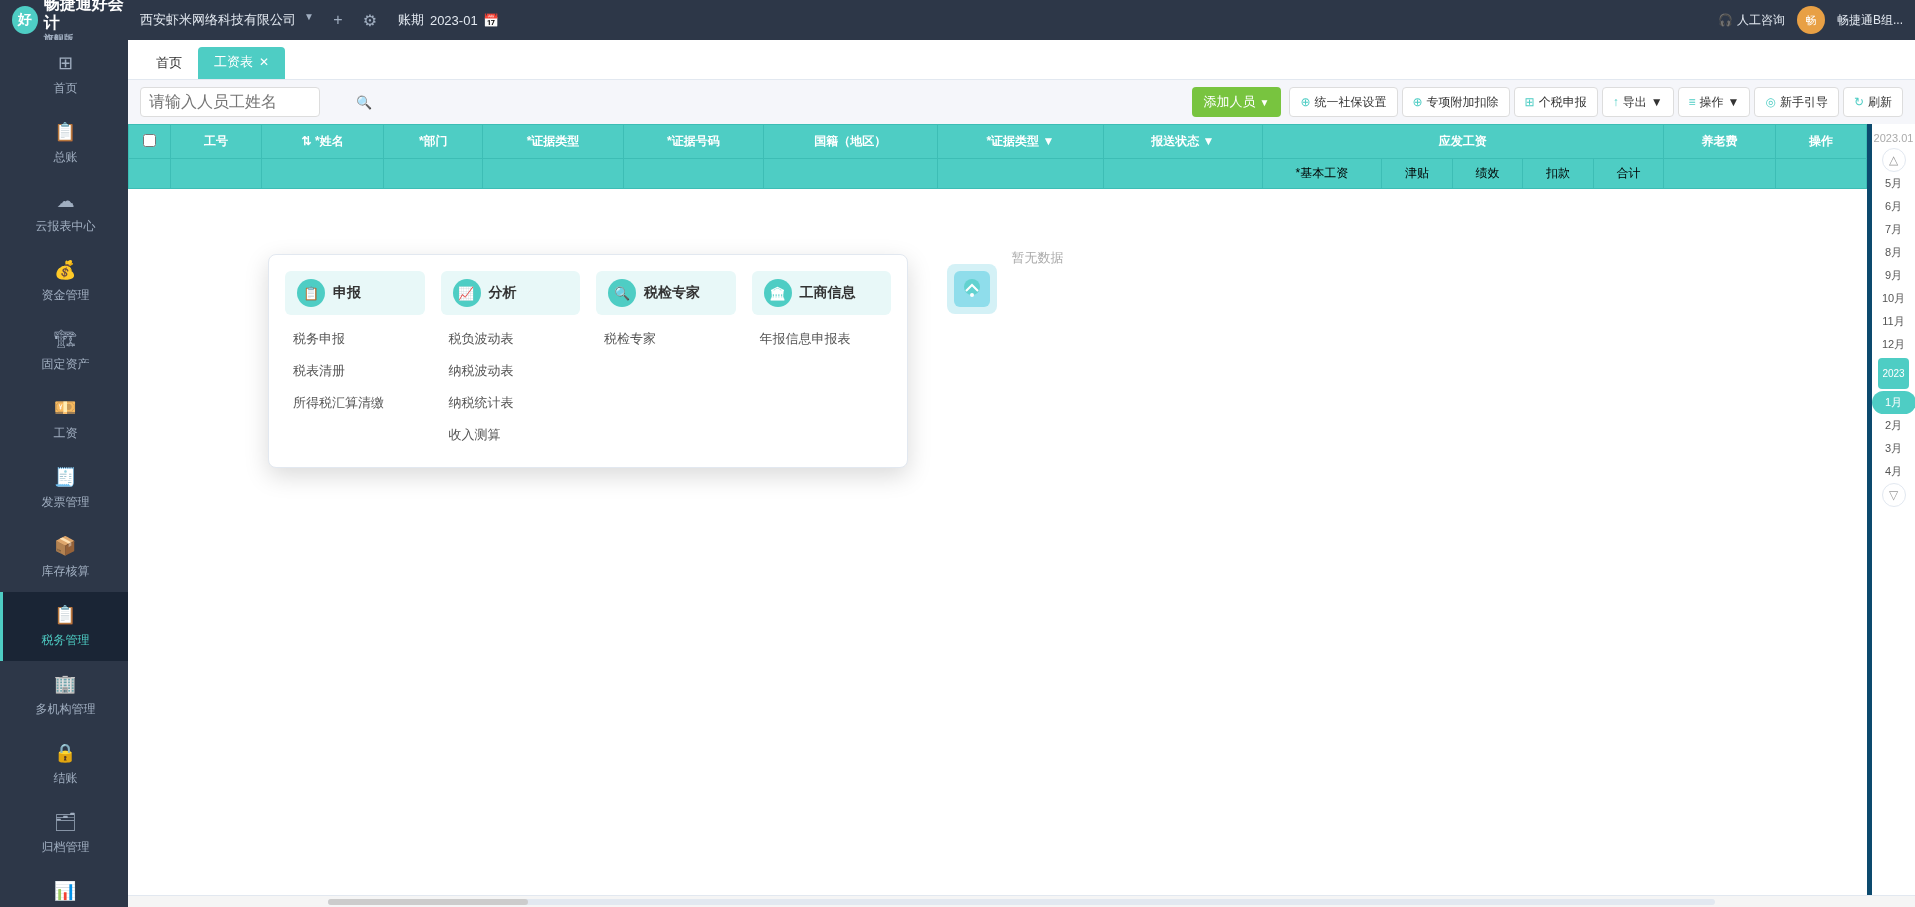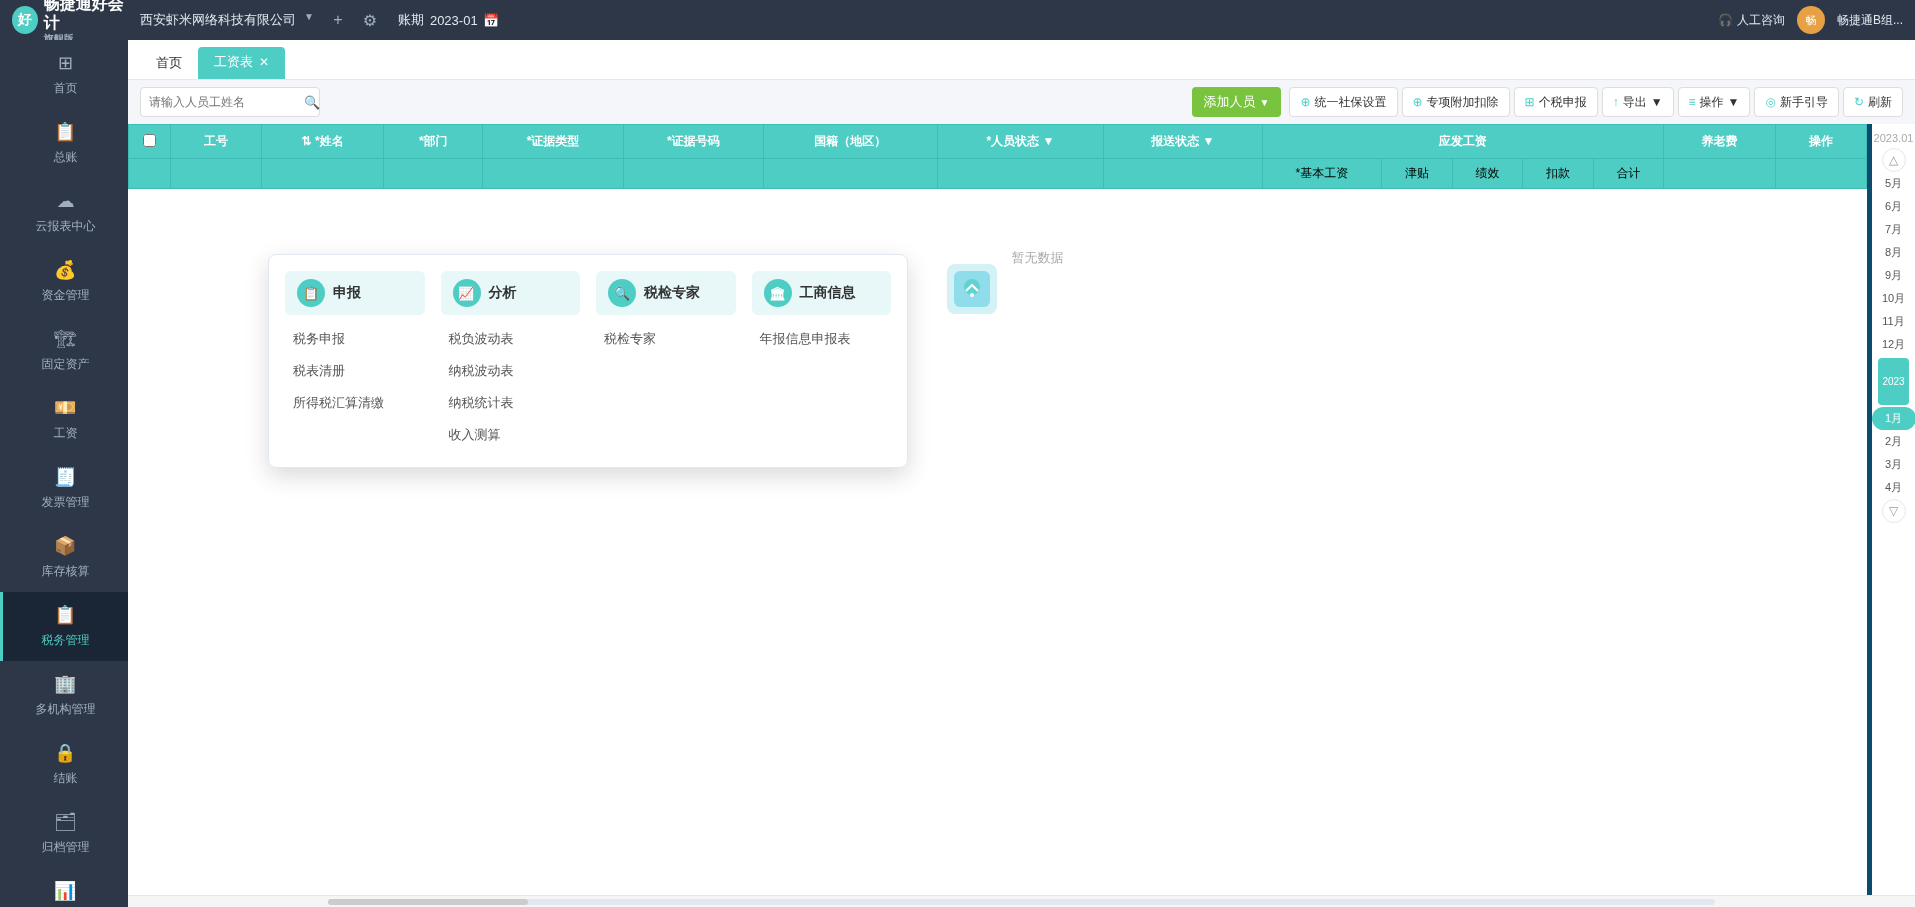--- a/index.html
+++ b/index.html
@@ -132,21 +132,21 @@
       display: flex;
       align-items: center;
       background: #fff;
       border: 1px solid #ddd;
       border-radius: 4px;
       padding: 0 8px;
       height: 30px;
       width: 180px;
     }
     .search-box input {
-      border: none; outline: none; font-size: 12px; color: #999; flex: 1; background: transparent;
+      border: none; outline: none; font-size: 16px; color: #999; flex: 1; background: transparent;
     }
     .search-box .search-icon { color: #bbb; font-size: 13px; }
     .add-person-btn {
       background: #78c43f;
       color: white;
       border: none;
       border-radius: 4px;
       height: 30px;
       padding: 0 12px;
       cursor: pointer;
@@ -284,21 +284,21 @@
     }
     .date-month-item.active {
       background: #4ecdc4;
       color: #fff;
       border-radius: 12px;
     }
     .date-year-badge {
       background: #4ecdc4;
       color: #fff;
       font-size: 10px;
-      padding: 18px 4px;
+      padding: 10px 4px;
       border-radius: 4px;
       margin: 2px 0;
       text-align: left;
     }
 
     
     .content-main {
       flex: 1;
       display: flex;
       overflow: hidden;
@@ -483,21 +483,21 @@
             <tr>
               <th class="cb-col">
                 <input type="checkbox" style="">
               </th>
               <th>工号</th>
               <th>⇅ *姓名</th>
               <th>*部门</th>
               <th>*证据类型</th>
               <th>*证据号码</th>
               <th>国籍（地区）</th>
-              <th>*人员状态 ▼</th>
+              <th>*证据类型 ▼</th>
               <th>报送状态 ▼</th>
               <th colspan="5">应发工资</th>
               <th>养老费</th>
               <th>操作</th>
             </tr>
             <tr>
               <th class="cb-col"></th>
               <th></th>
               <th></th>
               <th></th>

